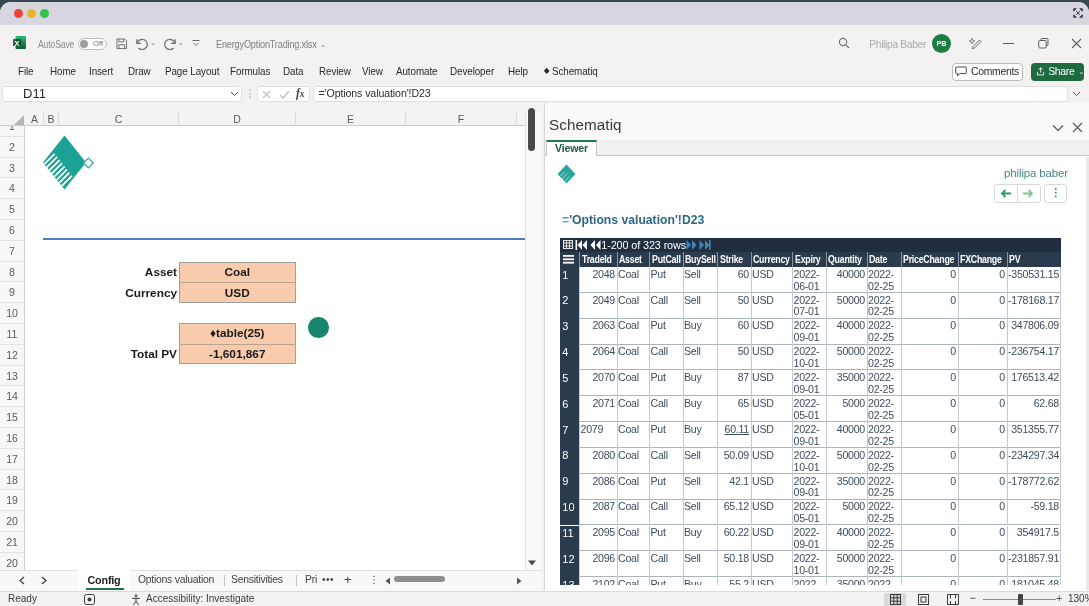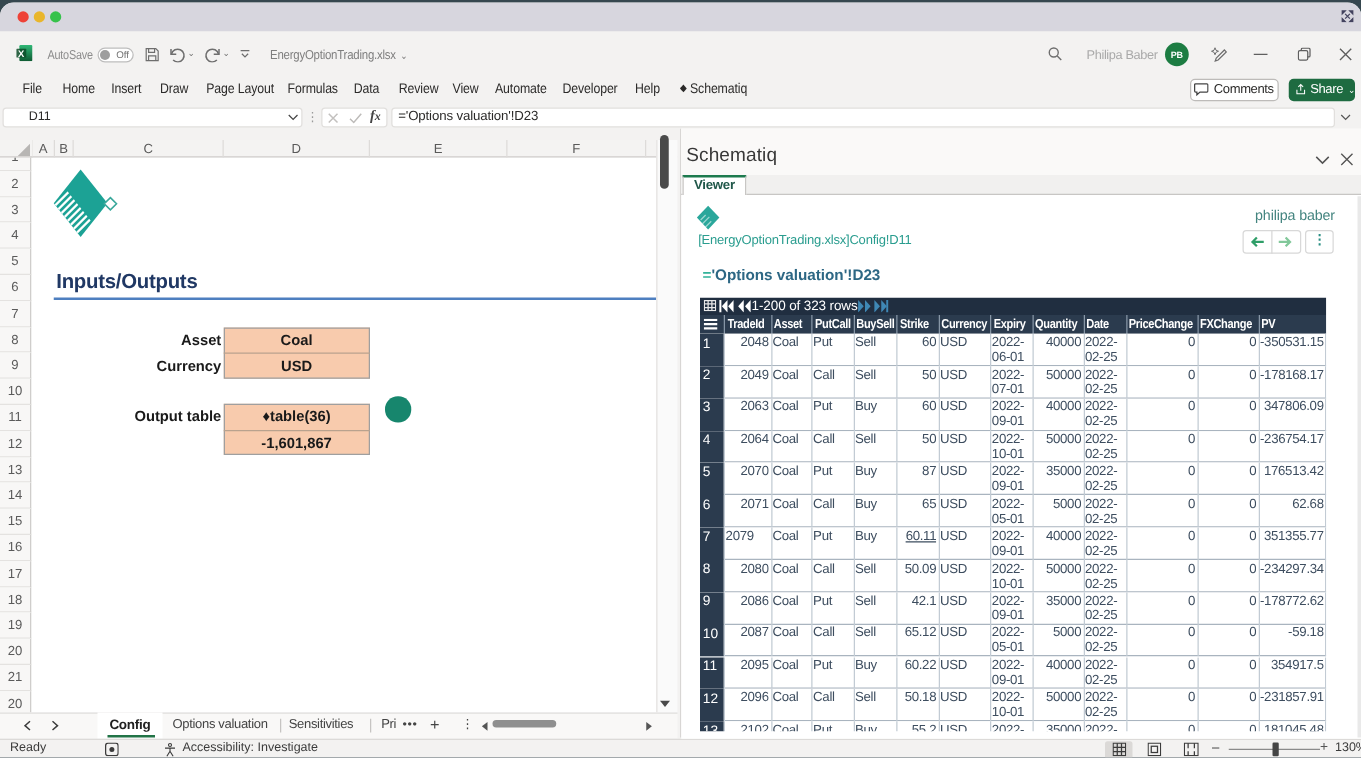--- a/index.html
+++ b/index.html
@@ -114,21 +114,21 @@
 <svg width="11" height="11" viewBox="0 0 12 12" style="margin-left:5px;margin-right:3px;">
           <g fill="none" stroke="#fff" stroke-width="1.1">
             <path d="M6 7.5 V1.5"></path>
             <path d="M3.5 3.5 L6 1 l2.5 2.5"></path>
             <path d="M2 6.5 v4 h8 v-4"></path>
           </g>
         </svg>
 Share<span style="font-size:7px;margin-left:4px;">⌄</span></div>
 <div class="abs" style="left:0;top:81px;width:1089px;height:29px;background:#f3f2f1;"></div>
 <div class="abs" style="left:2px;top:84px;width:240px;height:15.5px;background:#fff;border:1px solid #e1dfdd;border-radius:3px;"></div>
-<div class="abs" style="left:23px;top:84px;height:15.5px;line-height:15.5px;font-size:10px;color:#2b2a29;">D11</div>
+<div class="abs" style="left:23px;top:84px;height:15.5px;line-height:15.5px;font-size:13px;color:#2b2a29;">D11</div>
 <svg class="abs" style="left:230px;top:89px;" width="9" height="6" viewBox="0 0 9 6">
         <path d="M1 1 L4.5 4.5 L8 1" fill="none" stroke="#444" stroke-width="1"></path>
       </svg>
 <div class="abs" style="left:247px;top:84px;width:6px;height:15.5px;display:flex;align-items:center;justify-content:center;color:#9a9a9a;font-size:10px;">⋮</div>
 <div class="abs" style="left:257px;top:84px;width:53px;height:15.5px;background:#fff;border:1px solid #e1dfdd;border-radius:3px;"></div>
 <svg class="abs" style="left:262px;top:87.5px;" width="9" height="9" viewBox="0 0 9 9">
         <path d="M1 1 L8 8 M8 1 L1 8" stroke="#c3c1bf" stroke-width="1.2"></path>
       </svg>
 <svg class="abs" style="left:279px;top:87.5px;" width="11" height="9" viewBox="0 0 11 9">
         <path d="M1 5 L4 8 L10 1" fill="none" stroke="#bdbbb9" stroke-width="1.2"></path>
@@ -196,32 +196,31 @@
 <path d="M-22.3 70 L70 -22.3"></path>
 <path d="M-16.7 70 L70 -16.7"></path>
 <path d="M-11.1 70 L70 -11.1"></path>
 <path d="M-5.5 70 L70 -5.5"></path>
 <path d="M0.1 70 L70 0.1"></path>
 <path d="M5.7 70 L70 5.7"></path>
 </g>
         </g>
 <polygon points="48.3,26.1 53.2,31 48.3,35.9 43.4,31" fill="#fff" stroke="#3aa89b" stroke-width="1.3"></polygon>
 </svg>
-<div class="abs" style="left:45px;top:214px;width:300px;height:20px;font-size:16.3px;font-weight:bold;color:#203864;letter-spacing:-0.2px;">Inputs/Outputs</div>
 <div class="abs" style="left:43px;top:236.2px;width:481.5px;height:2.2px;background:#4e7fc0;"></div>
 <div class="abs" style="left:40px;top:260px;width:137px;height:20px;line-height:20px;text-align:right;font-size:11.8px;font-weight:bold;color:#1a1a1a;">Asset</div>
 <div class="abs" style="left:40px;top:281px;width:137px;height:20px;line-height:20px;text-align:right;font-size:11.8px;font-weight:bold;color:#1a1a1a;">Currency</div>
-<div class="abs" style="left:40px;top:321.3px;width:137px;height:20px;line-height:20px;text-align:right;font-size:11.8px;font-weight:bold;color:#1a1a1a;">Output table</div>
+<div class="abs" style="left:40px;top:342px;width:137px;height:20px;line-height:20px;text-align:right;font-size:11.8px;font-weight:bold;color:#1a1a1a;">Total PV</div>
 <div class="abs" style="left:179px;top:259.7px;width:116.5px;height:41.5px;background:#f8cbad;border:1px solid #9f9f9f;"></div>
 <div class="abs" style="left:179px;top:280.4px;width:116.5px;height:1px;background:#b9a28e;"></div>
 <div class="abs" style="left:179px;top:321px;width:116.5px;height:41.4px;background:#f8cbad;border:1px solid #9f9f9f;"></div>
 <div class="abs" style="left:179px;top:341.7px;width:116.5px;height:1px;background:#b9a28e;"></div>
 <div class="abs" style="left:179px;top:260px;width:116.5px;height:20px;line-height:20px;text-align:center;font-size:11.8px;font-weight:bold;color:#1a1a1a;">Coal</div>
 <div class="abs" style="left:179px;top:281px;width:116.5px;height:20px;line-height:20px;text-align:center;font-size:11.8px;font-weight:bold;color:#1a1a1a;">USD</div>
-<div class="abs" style="left:179px;top:321.3px;width:116.5px;height:20px;line-height:20px;text-align:center;font-size:11.8px;font-weight:bold;color:#1a1a1a;">♦table(36)</div>
+<div class="abs" style="left:179px;top:321.3px;width:116.5px;height:20px;line-height:20px;text-align:center;font-size:11.8px;font-weight:bold;color:#1a1a1a;">♦table(25)</div>
 <div class="abs" style="left:179px;top:342px;width:116.5px;height:20px;line-height:20px;text-align:center;font-size:11.8px;font-weight:bold;color:#1a1a1a;">-1,601,867</div>
 <div class="abs" style="left:308px;top:315.3px;width:20.5px;height:20.5px;border-radius:50%;background:#17866d;"></div>
 <div class="abs" style="left:525px;top:110px;width:16.5px;height:458px;background:#fafafa;border-left:1px solid #e3e1e0;"></div>
 <div class="abs" style="left:527.5px;top:106px;width:7px;height:43px;border-radius:3.5px;background:#4a4a4a;"></div>
 <svg class="abs" style="left:527.5px;top:557px;" width="8" height="8" viewBox="0 0 8 8">
         <path d="M0 1.5 h8 l-4 5 z" fill="#4a4a4a"></path>
       </svg>
 <div class="abs" style="left:541.5px;top:101px;width:3.5px;height:487px;background:#f3f2f1;"></div>
 <div class="abs" style="left:543.8px;top:101px;width:1.2px;height:487px;background:#d8d6d4;"></div>
 <div class="abs" style="left:0;top:568px;width:541.5px;height:21px;background:#f9f8f7;border-top:1px solid #e0dedd;"></div>
@@ -299,21 +298,20 @@
 <div class="abs" style="left:546px;top:137.5px;width:51px;height:16.5px;background:#fff;border:1px solid #c8c6c4;border-bottom:none;border-top:2.5px solid #1d7a4e;line-height:13px;text-align:center;font-size:10.6px;font-weight:bold;color:#21584a;letter-spacing:-0.2px;">Viewer</div>
 <svg class="abs" style="left:556px;top:161px;" width="21" height="22" viewBox="0 0 21 22">
 <polygon points="10.5,1.5 19.5,11 10.5,20.5 1.5,11" fill="#2aa79b"></polygon>
 <g stroke="#ffffff" stroke-width="1" opacity="0.55">
 <path d="M4.5 13 l4 -4"></path>
           <path d="M6 16 l5.5 -5.5"></path>
           <path d="M8 19 l5 -5"></path>
 </g>
       </svg>
 <div class="abs" style="left:868px;top:164.5px;width:200px;height:13px;line-height:13px;text-align:right;font-size:11.4px;color:#43847f;letter-spacing:-0.1px;">philipa baber</div>
-<div class="abs" style="left:558.5px;top:184px;width:300px;height:13px;line-height:13px;font-size:10.4px;color:#2a9d8f;letter-spacing:-0.15px;">[EnergyOptionTrading.xlsx]Config!D11</div>
 <div class="abs" style="left:994px;top:181.7px;width:46.7px;height:19px;background:#fff;border:1px solid #d8d8d8;border-radius:3px;"></div>
 <div class="abs" style="left:1017.3px;top:181.7px;width:1px;height:19px;background:#d8d8d8;"></div>
 <svg class="abs" style="left:999px;top:187px;" width="13" height="9" viewBox="0 0 13 9">
         <path d="M12 4.5 H3 M6.5 1 L3 4.5 L6.5 8" fill="none" stroke="#2f9e68" stroke-width="1.8"></path>
       </svg>
 <svg class="abs" style="left:1022px;top:187px;" width="13" height="9" viewBox="0 0 13 9">
         <path d="M1 4.5 H10 M6.5 1 L10 4.5 L6.5 8" fill="none" stroke="#82c89a" stroke-width="1.8"></path>
       </svg>
 <div class="abs" style="left:1044px;top:181.7px;width:23.3px;height:19px;background:#fff;border:1px solid #d8d8d8;border-radius:3px;"></div>
 <div class="abs" style="left:1044px;top:181.7px;width:23.3px;height:19px;line-height:17px;text-align:center;font-size:11px;color:#2a8f84;font-weight:bold;">⋮</div>

